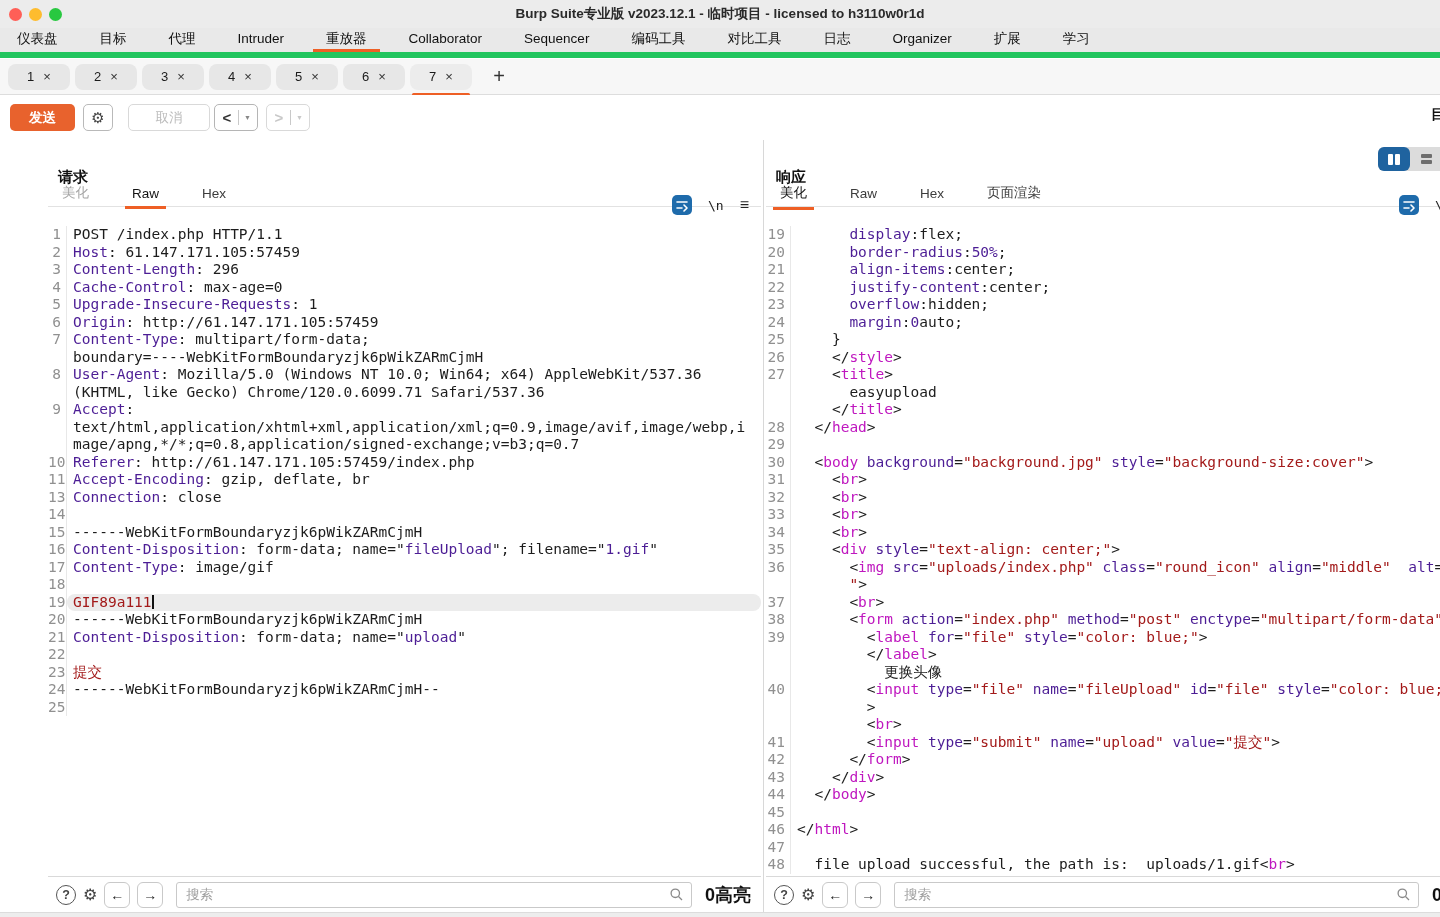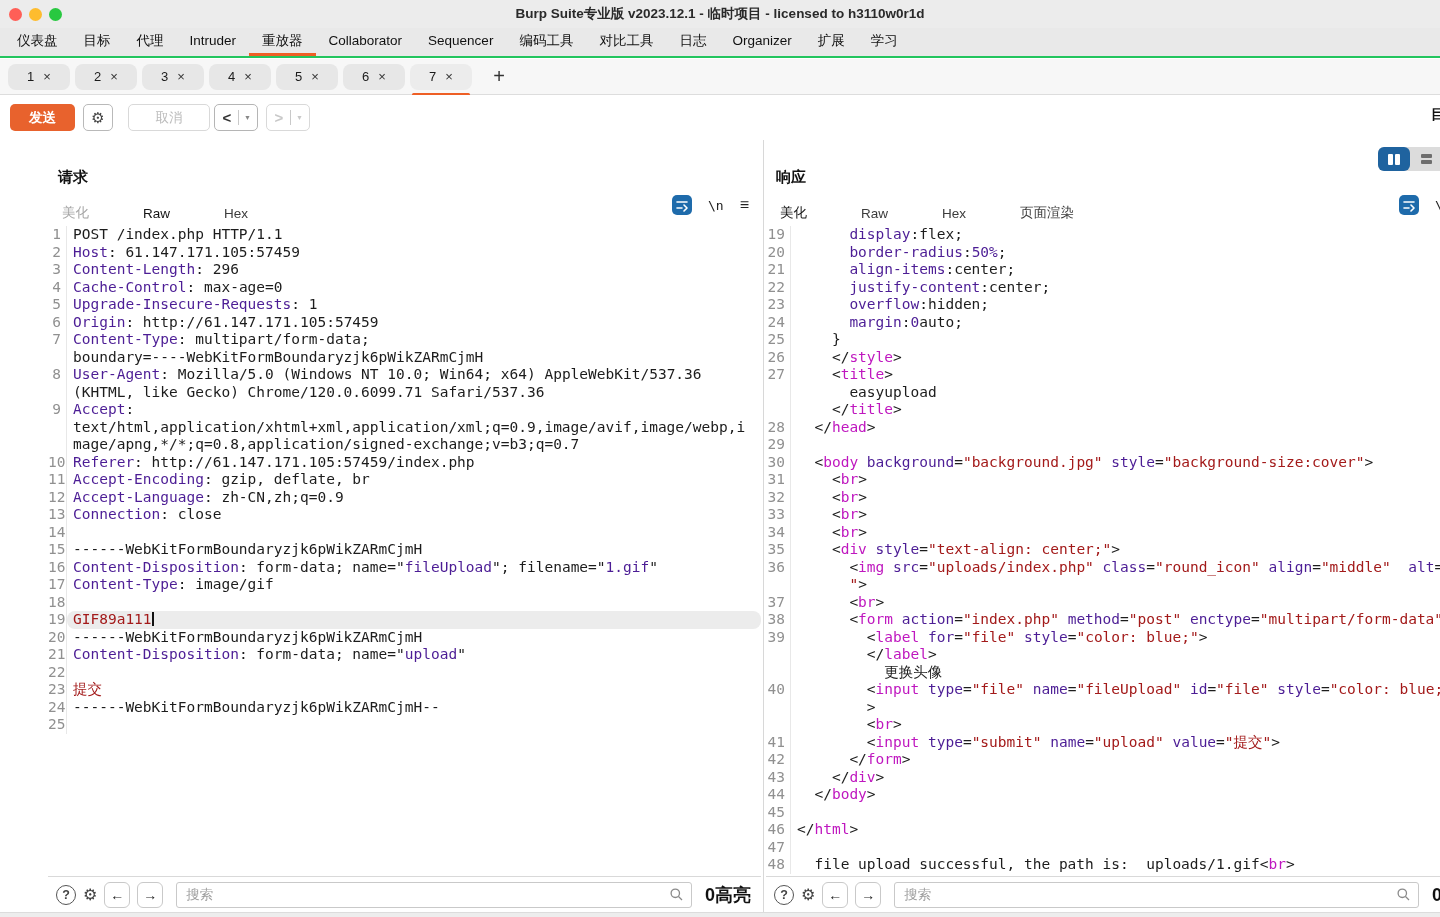--- a/index.html
+++ b/index.html
@@ -9,21 +9,21 @@
 
   
   .titlebar { position:absolute; top:0; left:0; right:0; height:40px; background:#ececec; border-bottom:1px solid #d6d6d6; }
   .tl { position:absolute; top:7.5px; width:13px; height:13px; border-radius:50%; }
   .tl.red { left:9px; background:#ff5f57; }
   .tl.yellow { left:29px; background:#febc2e; }
   .tl.green { left:49px; background:#28c840; }
   .wtitle { position:absolute; top:0; left:0; right:0; height:28px; line-height:28px; text-align:center; font-size:13.5px; font-weight:bold; color:#2a2a2a; }
 
   
-  .menubar { position:absolute; top:28px; left:0; right:0; height:30px; background:#e9e9e9; border-bottom:2px solid #22c55e; display:flex; align-items:stretch; padding-left:4px; }
+  .menubar { position:absolute; top:28px; left:0; right:0; height:30px; background:#e9e9e9; border-bottom:6px solid #22c55e; display:flex; align-items:stretch; padding-left:4px;gap:16px; }
   .mi { padding:0 13px; font-size:13.5px; color:#111; display:flex; align-items:center; cursor:default; border-bottom:3px solid transparent; }
   .mi.active { border-bottom-color:#ee5f25; }
 
   
   .rtabs { position:absolute; top:59px; left:0; right:0; height:36px; background:#f7f7f7; border-bottom:1px solid #dddddd; display:flex; align-items:center; padding-left:8px; }
   .rtab { position:relative; width:62px; height:26px; background:#e7e7e7; border-radius:8px; margin-right:5px; display:flex; align-items:center; justify-content:center; gap:9px; font-size:13px; color:#1b1b1b; }
   .rtab .x { color:#333; font-size:13px; }
   .rtab.active { background:#ececec; }
   .rtab.active:after { content:""; position:absolute; left:2px; right:2px; bottom:-6px; height:3px; background:#ee5f25; border-radius:2px; }
   .addtab { margin-left:10px; font-size:20px; color:#333; width:24px; text-align:center; }
@@ -44,21 +44,21 @@
   .target-partial { position:absolute; top:11px; right:-4px; width:13px; overflow:hidden; font-size:14px; font-weight:bold; color:#111; }
 
   
   .main { position:absolute; top:140px; left:0; right:0; bottom:5px; background:#fff;margin-left:48px; }
   .splitline { position:absolute; top:0; bottom:0; left:715px; width:1px; background:#d8d8d8; }
   .panel { position:absolute; top:0; bottom:0; }
   .panel.left { left:0; width:713px; }
   .panel.right { left:718px; width:722px; }
 
   .ptitle { position:absolute; top:28px; left:10px; font-size:15px; font-weight:bold; color:#111; }
-  .vtabs { position:absolute; top:60px; left:0; right:0; height:27px; border-bottom:1px solid #e2e2e2; display:flex; align-items:center; padding-left:14px; gap:15px; }
+  .vtabs { position:absolute; top:40px; left:0; right:0; height:27px; border-bottom:1px solid #e2e2e2; display:flex; align-items:center; padding-left:14px; gap:4px; }
   .vtab { position:relative; font-size:13.5px; color:#3c3c3c; margin-right:39px; }
   .vtab.dim { color:#a6a6a6; }
   .vtab.active { color:#141414; }
   .vtab.active:after { content:""; position:absolute; left:-7px; right:-7px; bottom:-8px; height:3px; background:#ee5f25; }
   .tabicons { position:absolute; top:53px; right:12px; display:flex; align-items:center; gap:16px; height:24px; }
   .wrapicon { width:20px; height:20px; border-radius:5px; background:#1e6bab; display:flex; align-items:center; justify-content:center; }
   .nl { font-size:13px; color:#222; font-family:"DejaVu Sans Mono",monospace; }
   .hamb { font-size:16px; color:#222; }
 
   
@@ -307,24 +307,20 @@
           </div>
           <div class="crow">
             <span class="gut">10</span>
             <span class="ctx"><span class="tk-b">Referer</span><span class="tk-p">: http://61.147.171.105:57459/index.php</span></span>
           </div>
           <div class="crow">
             <span class="gut">11</span>
             <span class="ctx"><span class="tk-b">Accept-Encoding</span><span class="tk-p">: gzip, deflate, br</span></span>
           </div>
           <div class="crow">
-            <span class="gut">12</span>
-            <span class="ctx"><span class="tk-b">Accept-Language</span><span class="tk-p">: zh-CN,zh;q=0.9</span></span>
-          </div>
-          <div class="crow">
             <span class="gut">13</span>
             <span class="ctx"><span class="tk-b">Connection</span><span class="tk-p">: close</span></span>
           </div>
           <div class="crow">
             <span class="gut">14</span>
             <span class="ctx"></span>
           </div>
           <div class="crow">
             <span class="gut">15</span>
             <span class="ctx"><span class="tk-p">------WebKitFormBoundaryzjk6pWikZARmCjmH</span></span>

